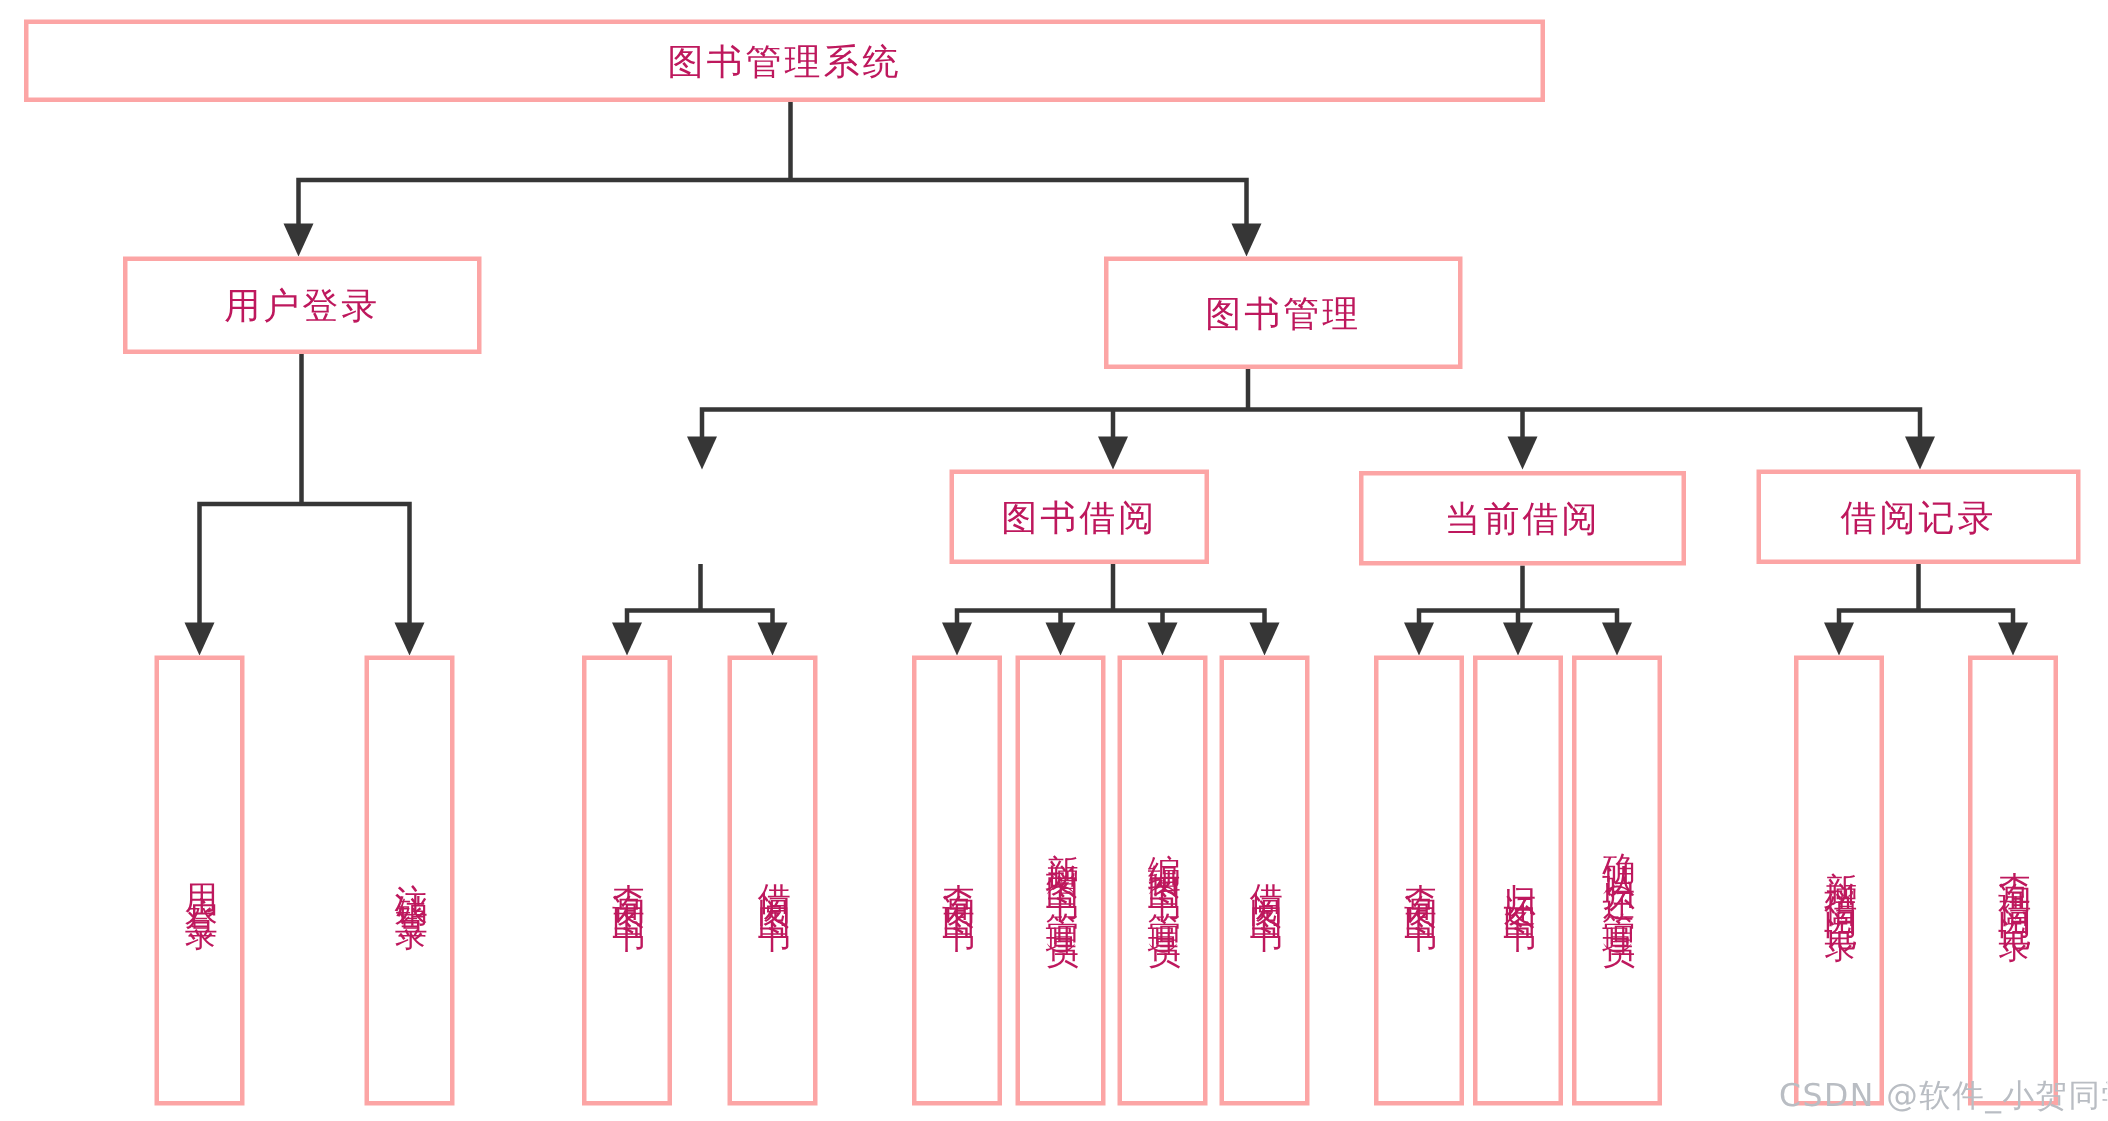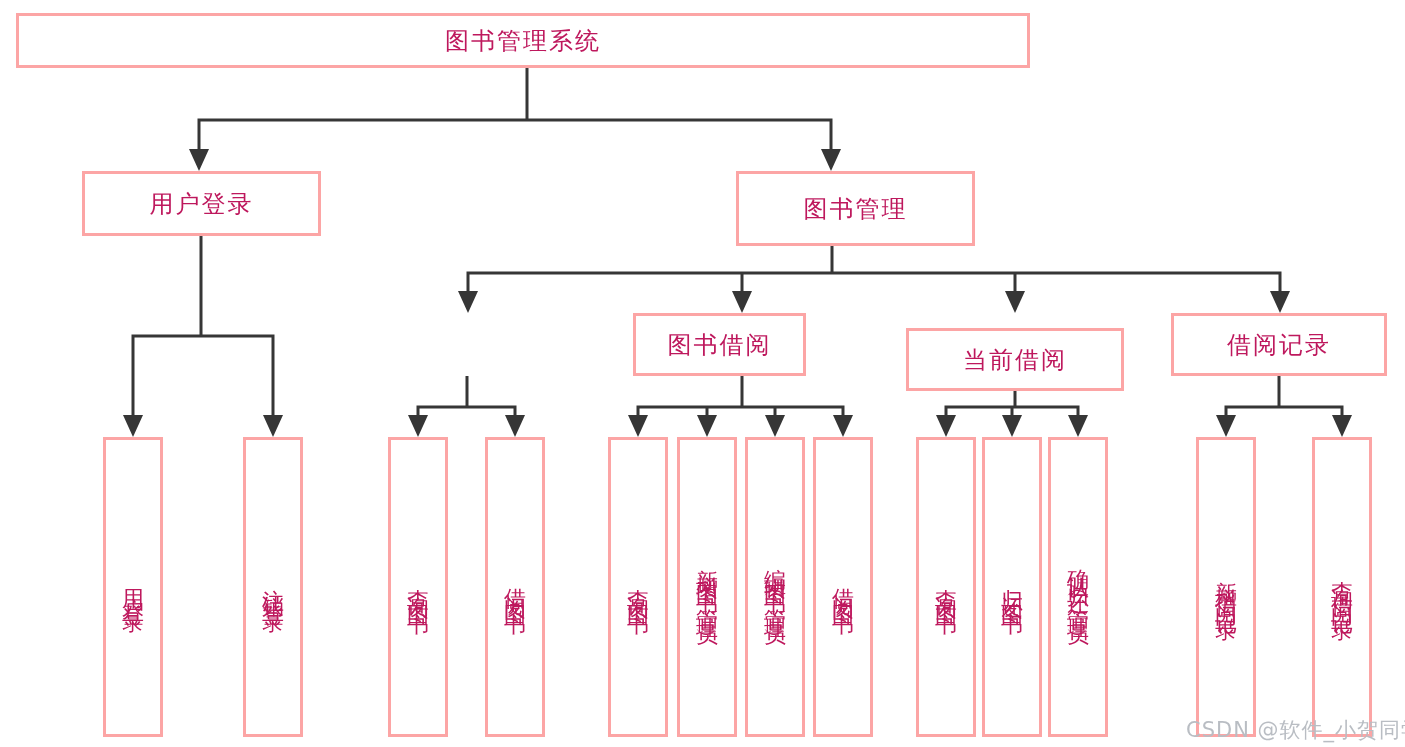--- a/index.html
+++ b/index.html
@@ -110,21 +110,21 @@
   <div class="node hbox" style="left:82px; top:171px; width:239px; height:65px;">
     <span>用户登录</span>
   </div>
   <div class="node hbox" style="left:736px; top:171px; width:239px; height:75px;">
     <span>图书管理</span>
   </div>
 
   <div class="node hbox" style="left:633px; top:313px; width:173px; height:63px;">
     <span>图书借阅</span>
   </div>
-  <div class="node hbox" style="left:906px; top:328px; width:218px; height:63px;">
+  <div class="node hbox" style="left:906px; top:314px; width:218px; height:63px;">
     <span>当前借阅</span>
   </div>
   <div class="node hbox" style="left:1171px; top:313px; width:216px; height:63px;">
     <span>借阅记录</span>
   </div>
 
   <div class="node vbox" style="left:103px; top:437px; width:60px; height:300px;">
     <span class="vlabel">用户登录</span>
   </div>
   <div class="node vbox" style="left:243px; top:437px; width:60px; height:300px;">

